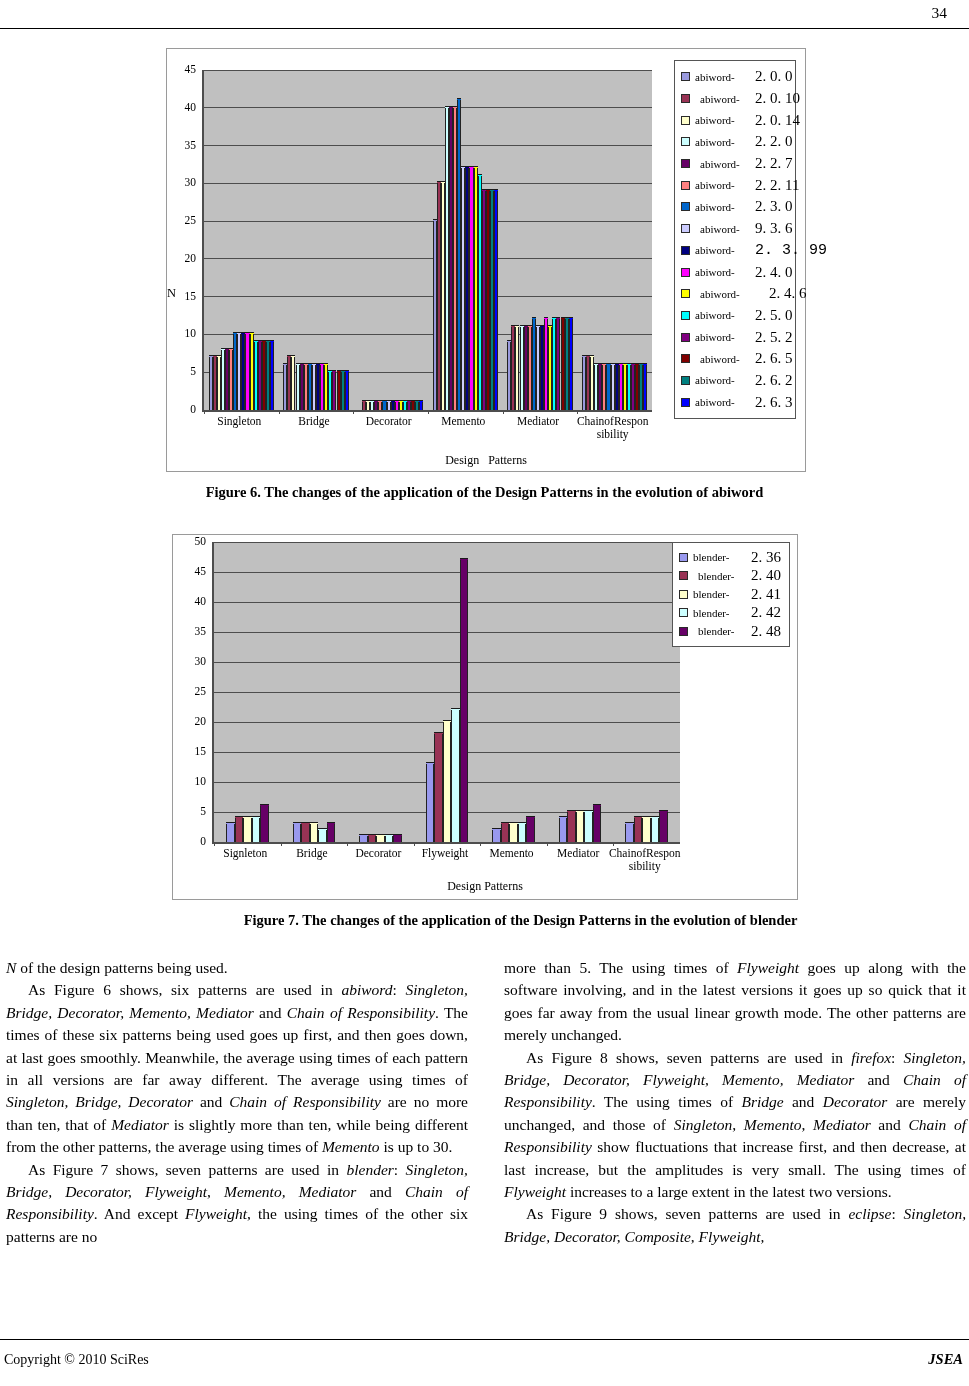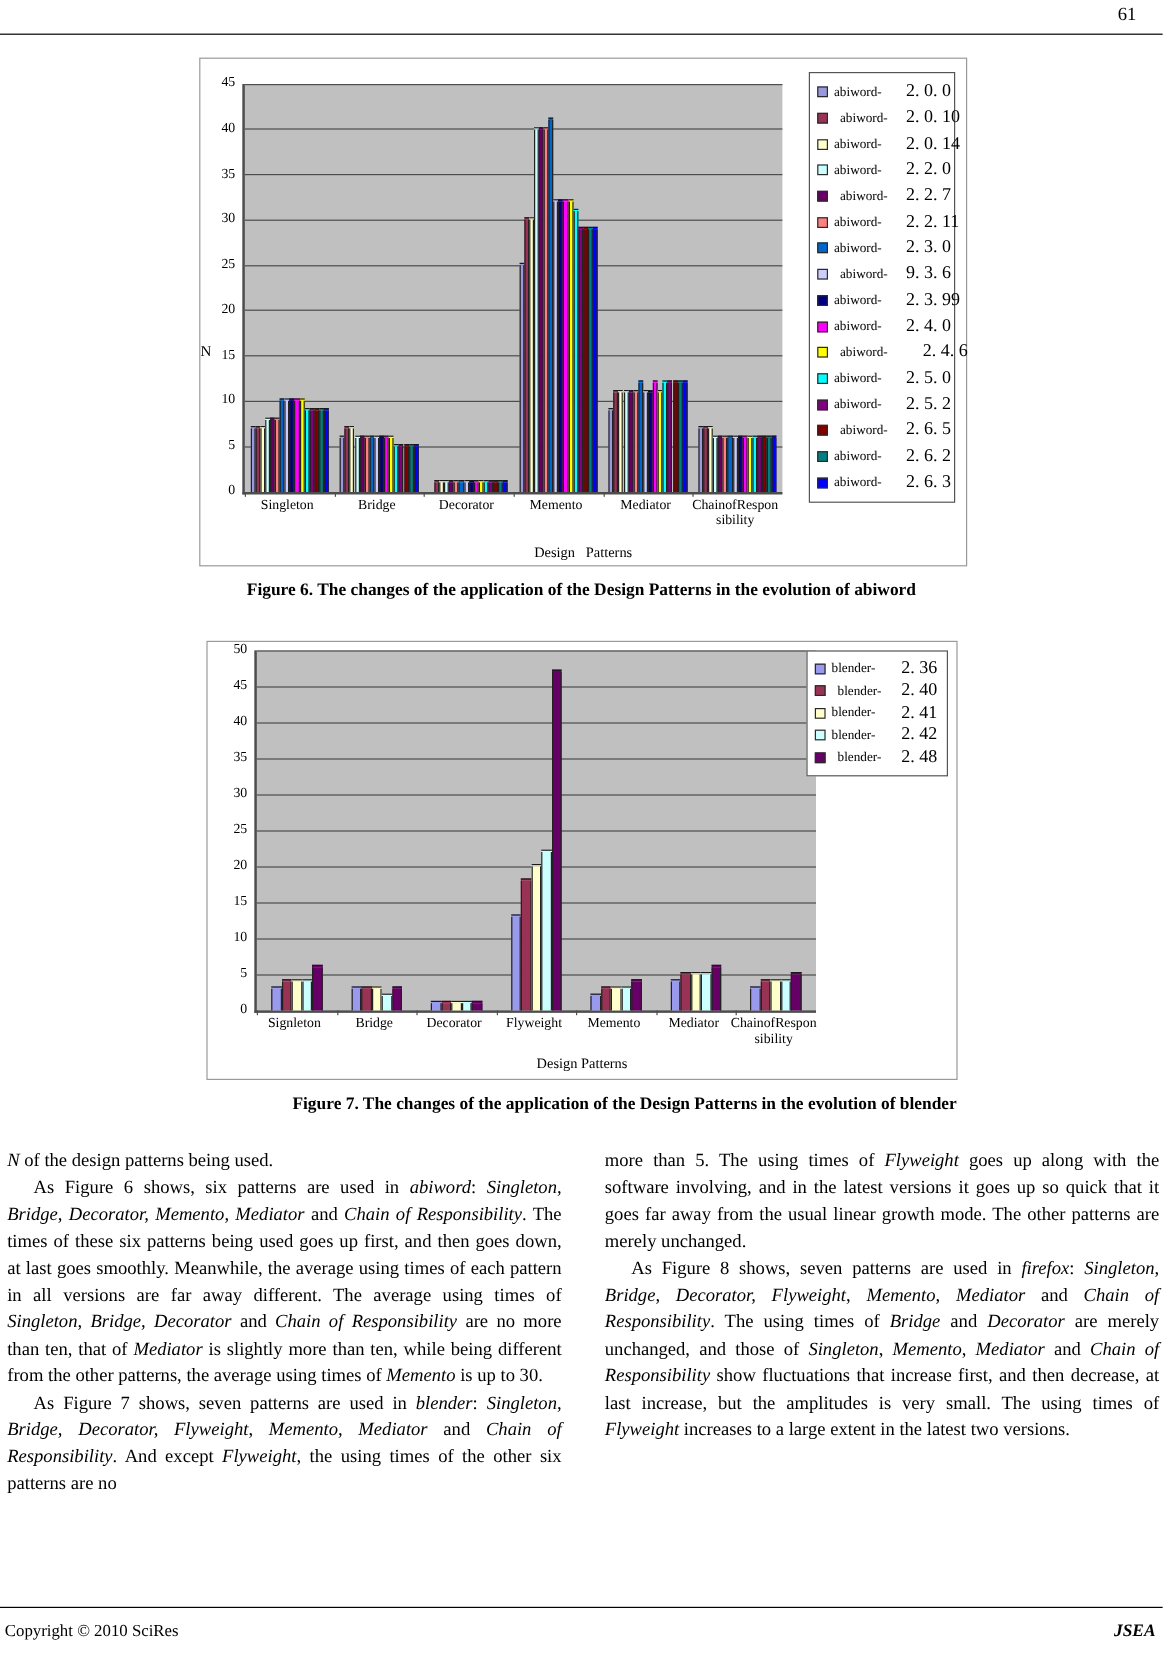--- a/index.html
+++ b/index.html
@@ -86,21 +86,21 @@
 
   
   .rule-bot{position:absolute;left:0;bottom:46px;width:969px;height:1px;background:#000;}
   .foot-left{position:absolute;left:4px;bottom:18px;font-size:14px;font-family:"Liberation Serif",serif;}
   .foot-right{position:absolute;right:6px;bottom:18px;font-size:14.5px;font-weight:bold;font-style:italic;font-family:"Liberation Serif",serif;}
 </style>
 </head>
 <body>
 
 <div class="runhead">
-  <div class="rh-page">61</div>
+  <div class="rh-page">34</div>
 </div>
 <div class="rule-top"></div>
 
 <div class="figbox" id="fig6" style="left:166px;top:48px;width:640px;height:424px;">
   <div class="outer-frame"></div>
   <div class="yaxis-name" id="fig6-yname" style="left: 1px; top: 238px;">N</div>
   <div class="plot" id="fig6-plot" style="left: 36px; top: 22px; width: 448px; height: 340px;">
       <div class="gridline" style="top: 301.722px; width: 448px;"></div>
       <div class="gridline" style="top: 263.944px; width: 448px;"></div>
       <div class="gridline" style="top: 226.167px; width: 448px;"></div>
@@ -345,21 +345,21 @@
         <span class="lver" style="left: 74px;">2. 3. 0</span>
       </div>
       <div class="lrow" style="height: 21.7px;">
         <span class="swatch" style="background: rgb(204, 204, 255);"></span>
         <span class="lname" style="margin-left: 5px;">abiword-</span>
         <span class="lver" style="left: 74px;">9. 3. 6</span>
       </div>
       <div class="lrow" style="height: 21.7px;">
         <span class="swatch" style="background: rgb(0, 0, 128);"></span>
         <span class="lname" style="margin-left: 0px;">abiword-</span>
-        <span class="lver" style="left: 74px;">2. 3. 99</span>
+        <span class="lver" style="left: 74px; font-family: Liberation Mono, monospace;">2. 3. 99</span>
       </div>
       <div class="lrow" style="height: 21.7px;">
         <span class="swatch" style="background: rgb(255, 0, 255);"></span>
         <span class="lname" style="margin-left: 0px;">abiword-</span>
         <span class="lver" style="left: 74px;">2. 4. 0</span>
       </div>
       <div class="lrow" style="height: 21.7px;">
         <span class="swatch" style="background: rgb(255, 255, 0);"></span>
         <span class="lname" style="margin-left: 5px;">abiword-</span>
         <span class="lver" style="left: 88px;">2. 4. 6</span>
@@ -550,17 +550,18 @@
 <div class="caption" style="top:912px;padding-left:36px;">Figure 7. The changes of the application of the Design Patterns in the evolution of blender</div>
 
 <div class="col" id="col-left" style="left:6px;top:957px;">
     <p><span class="it">N</span><span> of the design patterns being used.</span></p>
     <p class="ind"><span>As Figure 6 shows, six patterns are used in </span><span class="it">abiword</span><span>: </span><span class="it">Singleton, Bridge, Decorator, Memento, Mediator</span><span> and </span><span class="it">Chain of Responsibility</span><span>. The times of these six patterns being used goes up first, and then goes down, at last goes smoothly. Meanwhile, the average using times of each pattern in all versions are far away different. The average using times of </span><span class="it">Singleton, Bridge, Decorator</span><span> and </span><span class="it">Chain of Responsibility</span><span> are no more than ten, that of </span><span class="it">Mediator</span><span> is slightly more than ten, while being different from the other patterns, the average using times of </span><span class="it">Memento</span><span> is up to 30.</span></p>
     <p class="ind"><span>As Figure 7 shows, seven patterns are used in </span><span class="it">blender</span><span>: </span><span class="it">Singleton, Bridge, Decorator, Flyweight</span><span>, </span><span class="it">Memento, Mediator</span><span> and </span><span class="it">Chain of Responsibility</span><span>. And except </span><span class="it">Flyweight</span><span>, the using times of the other six patterns are no</span></p>
   </div>
 <div class="col" id="col-right" style="left:504px;top:957px;">
     <p><span>more than 5. The using times of </span><span class="it">Flyweight</span><span> goes up along with the software involving, and in the latest versions it goes up so quick that it goes far away from the usual linear growth mode. The other patterns are merely unchanged.</span></p>
     <p class="ind"><span>As Figure 8 shows, seven patterns are used in </span><span class="it">firefox</span><span>: </span><span class="it">Singleton, Bridge, Decorator, Flyweight</span><span>, </span><span class="it">Memento, Mediator</span><span> and </span><span class="it">Chain of Responsibility</span><span>. The using times of </span><span class="it">Bridge</span><span> and </span><span class="it">Decorator</span><span> are merely unchanged, and those of </span><span class="it">Singleton</span><span>, </span><span class="it">Memento</span><span>, </span><span class="it">Mediator</span><span> and </span><span class="it">Chain of Responsibility</span><span> show fluctuations that increase first, and then decrease, at last increase, but the amplitudes is very small. The using times of </span><span class="it">Flyweight</span><span> increases to a large extent in the latest two versions.</span></p>
+    <p class="ind"><span>As Figure 9 shows, seven patterns are used in </span><span class="it">eclipse</span><span>: </span><span class="it">Singleton, Bridge, Decorator, Composite</span><span>, </span><span class="it">Flyweight,</span></p>
   </div>
 
 <div class="rule-bot"></div>
 <div class="foot-left">Copyright © 2010 SciRes</div>
 <div class="foot-right">JSEA</div>
 
 </body></html>

